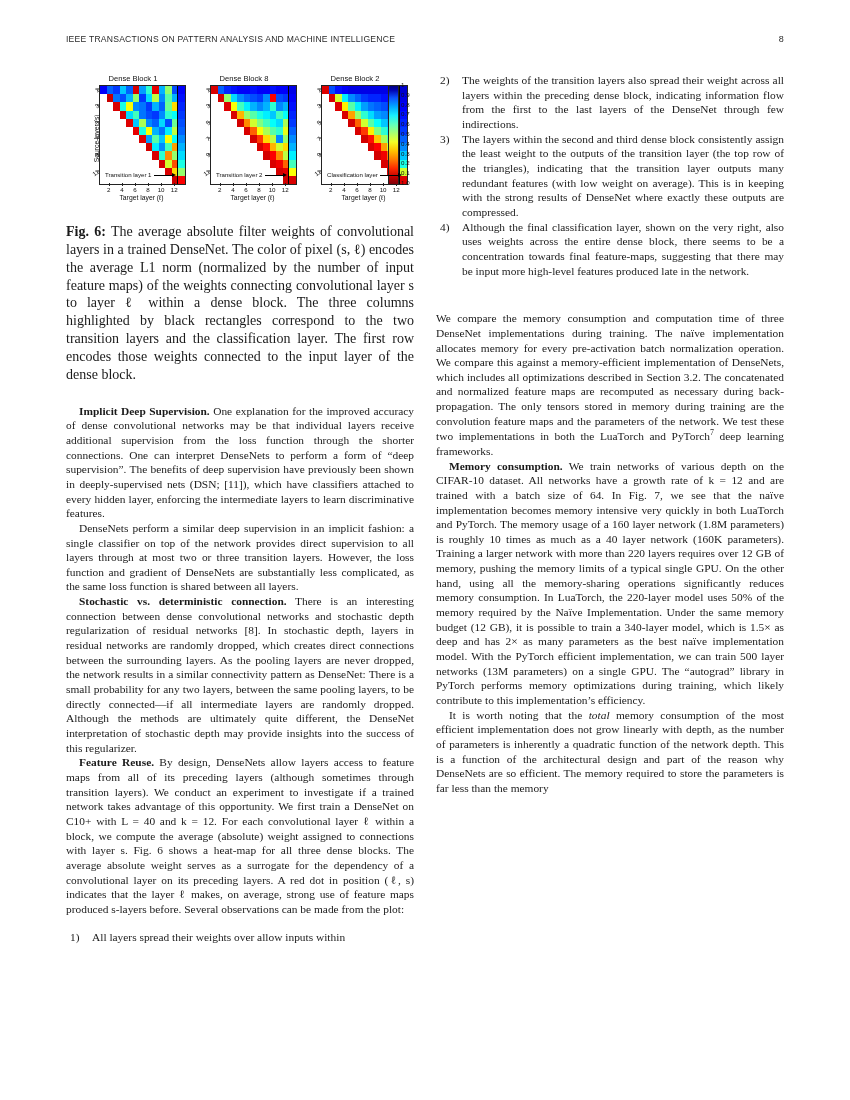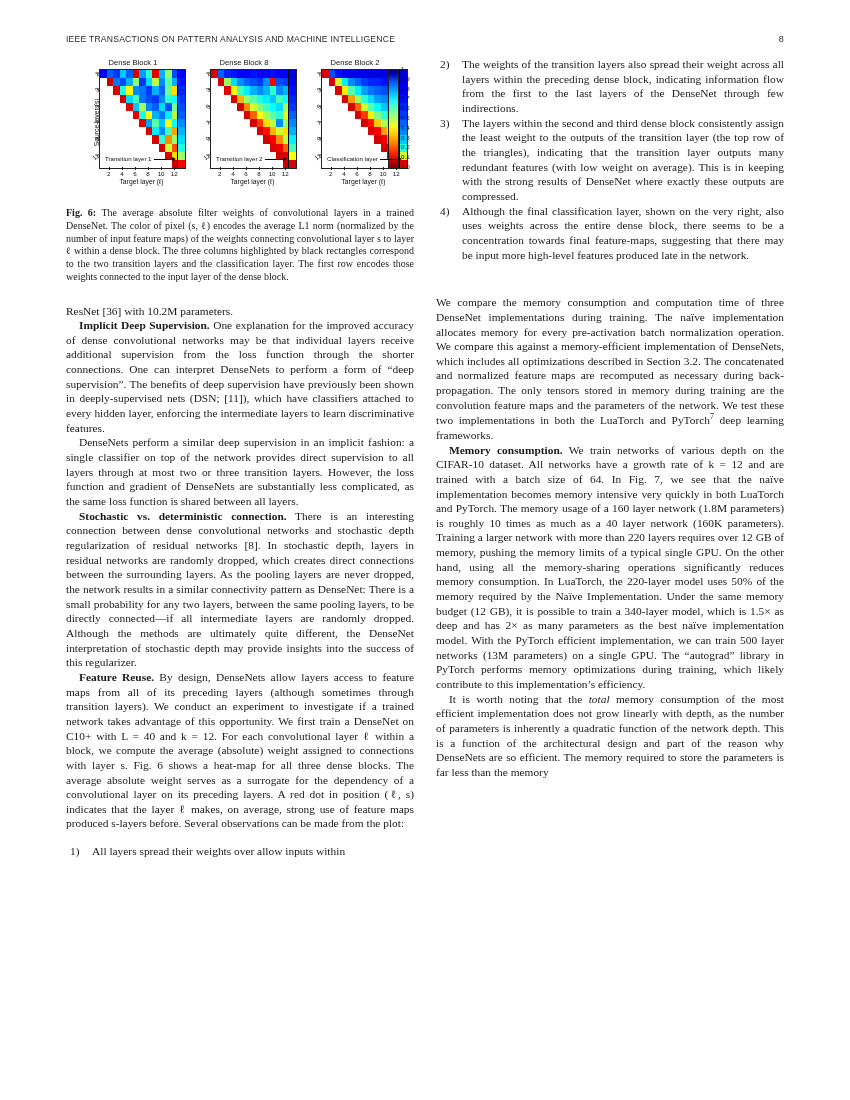--- a/index.html
+++ b/index.html
@@ -33,21 +33,21 @@
     font-size: 8.6px;
     letter-spacing: 0.22px;
     color: #2a2a2a;
   }
   .header .journal { text-transform: uppercase; }
   .header .pageno { font-size: 9px; }
 
   
   .col {
     position: absolute;
-    top: 57px;
+    top: 73px;
     width: 348px;
     font-size: 11.4px;
     line-height: 1.285;
     text-align: justify;
     text-justify: inter-word;
     hyphens: manual;
   }
   .col-left  { left: 66px; }
   .col-right { left: 436px; }
 
@@ -321,21 +321,21 @@
     left: 3px;
     font-family: "Liberation Sans", sans-serif;
     font-size: 6.2px;
     color: #111;
     transform: translateY(-50%);
     white-space: nowrap;
   }
 
   .fig-caption {
     margin-top: 7px;
-    font-size: 10px;
+    font-size: 14px;
     line-height: 1.275;
     text-align: justify;
   }
 </style>
 </head>
 <body>
 
 <div class="page">
 
   <div class="header">
@@ -968,21 +968,20 @@
           </div>
       </div>
 
       <div class="fig-caption">
         <span class="bold">Fig. 6:</span><span> The average absolute filter weights of convolutional layers in a trained DenseNet. The color of pixel (s, ℓ) encodes the average L1 norm (normalized by the number of input feature maps) of the weights connecting convolutional layer s to layer ℓ within a dense block. The three columns highlighted by black rectangles correspond to the two transition layers and the classification layer. The first row encodes those weights connected to the input layer of the dense block.</span>
       </div>
     </div>
 
     <div class="spacer-l"></div>
 
-    <p class="noindent">ResNet [36] with 10.2M parameters.</p>
 
     <p class="indent"><span class="bold">Implicit Deep Supervision.</span><span> One explanation for the improved accuracy of dense convolutional networks may be that individual layers receive additional supervision from the loss function through the shorter connections. One can interpret DenseNets to perform a form of “deep supervision”. The benefits of deep supervision have previously been shown in deeply-supervised nets (DSN; [11]), which have classifiers attached to every hidden layer, enforcing the intermediate layers to learn discriminative features.</span></p>
 
     <p class="indent">DenseNets perform a similar deep supervision in an implicit fashion: a single classifier on top of the network provides direct supervision to all layers through at most two or three transition layers. However, the loss function and gradient of DenseNets are substantially less complicated, as the same loss function is shared between all layers.</p>
 
     <p class="indent"><span class="bold">Stochastic vs. deterministic connection.</span><span> There is an interesting connection between dense convolutional networks and stochastic depth regularization of residual networks [8]. In stochastic depth, layers in residual networks are randomly dropped, which creates direct connections between the surrounding layers. As the pooling layers are never dropped, the network results in a similar connectivity pattern as DenseNet: There is a small probability for any two layers, between the same pooling layers, to be directly connected—if all intermediate layers are randomly dropped. Although the methods are ultimately quite different, the DenseNet interpretation of stochastic depth may provide insights into the success of this regularizer.</span></p>
 
     <p class="indent"><span class="bold">Feature Reuse.</span><span> By design, DenseNets allow layers access to feature maps from all of its preceding layers (although sometimes through transition layers). We conduct an experiment to investigate if a trained network takes advantage of this opportunity. We first train a DenseNet on C10+ with L = 40 and k = 12. For each convolutional layer ℓ within a block, we compute the average (absolute) weight assigned to connections with layer s. Fig. 6 shows a heat-map for all three dense blocks. The average absolute weight serves as a surrogate for the dependency of a convolutional layer on its preceding layers. A red dot in position (ℓ, s) indicates that the layer ℓ makes, on average, strong use of feature maps produced s-layers before. Several observations can be made from the plot:</span></p>
 
     <div class="spacer-m"></div>

